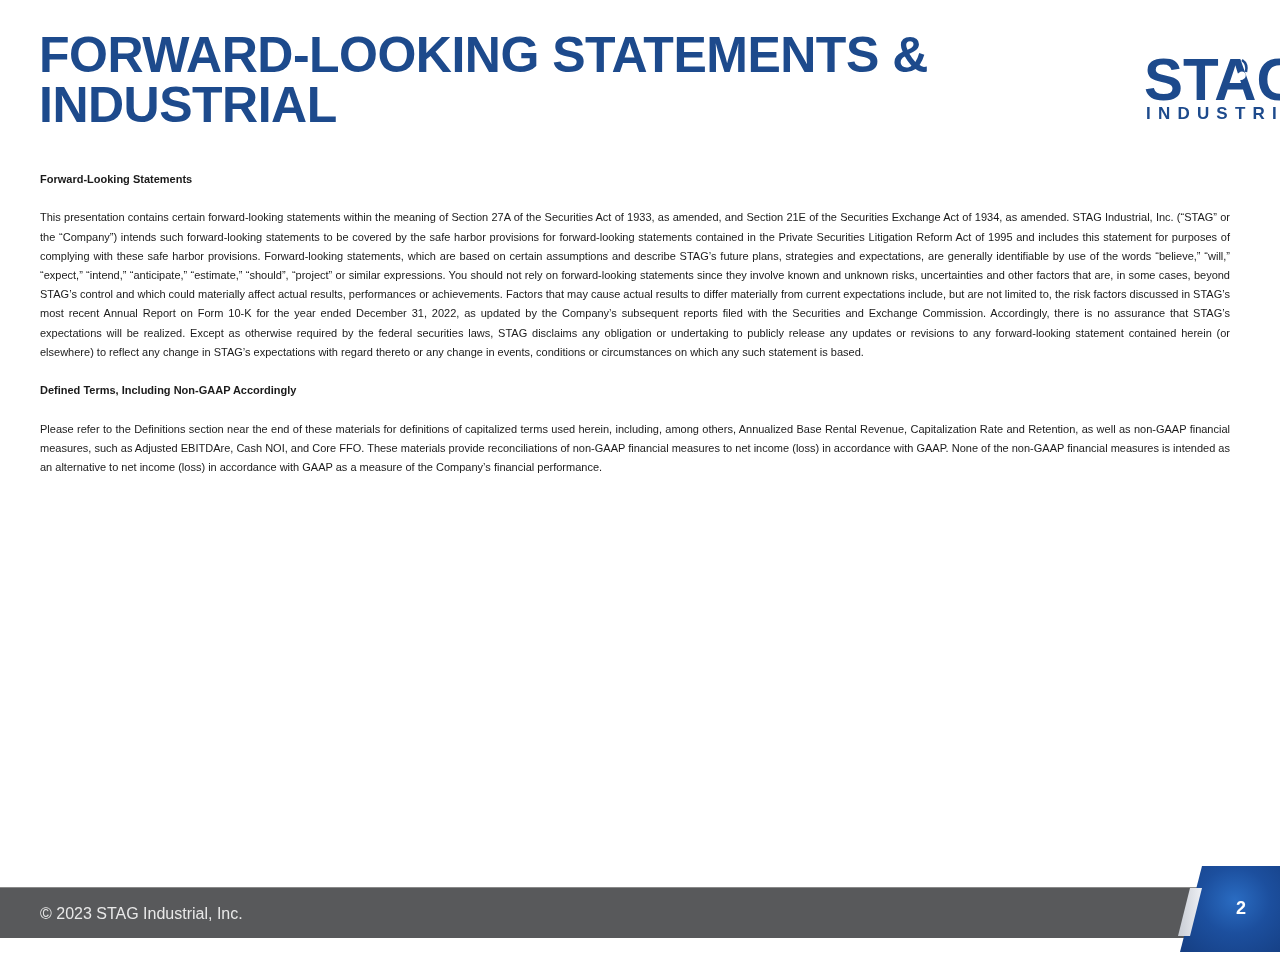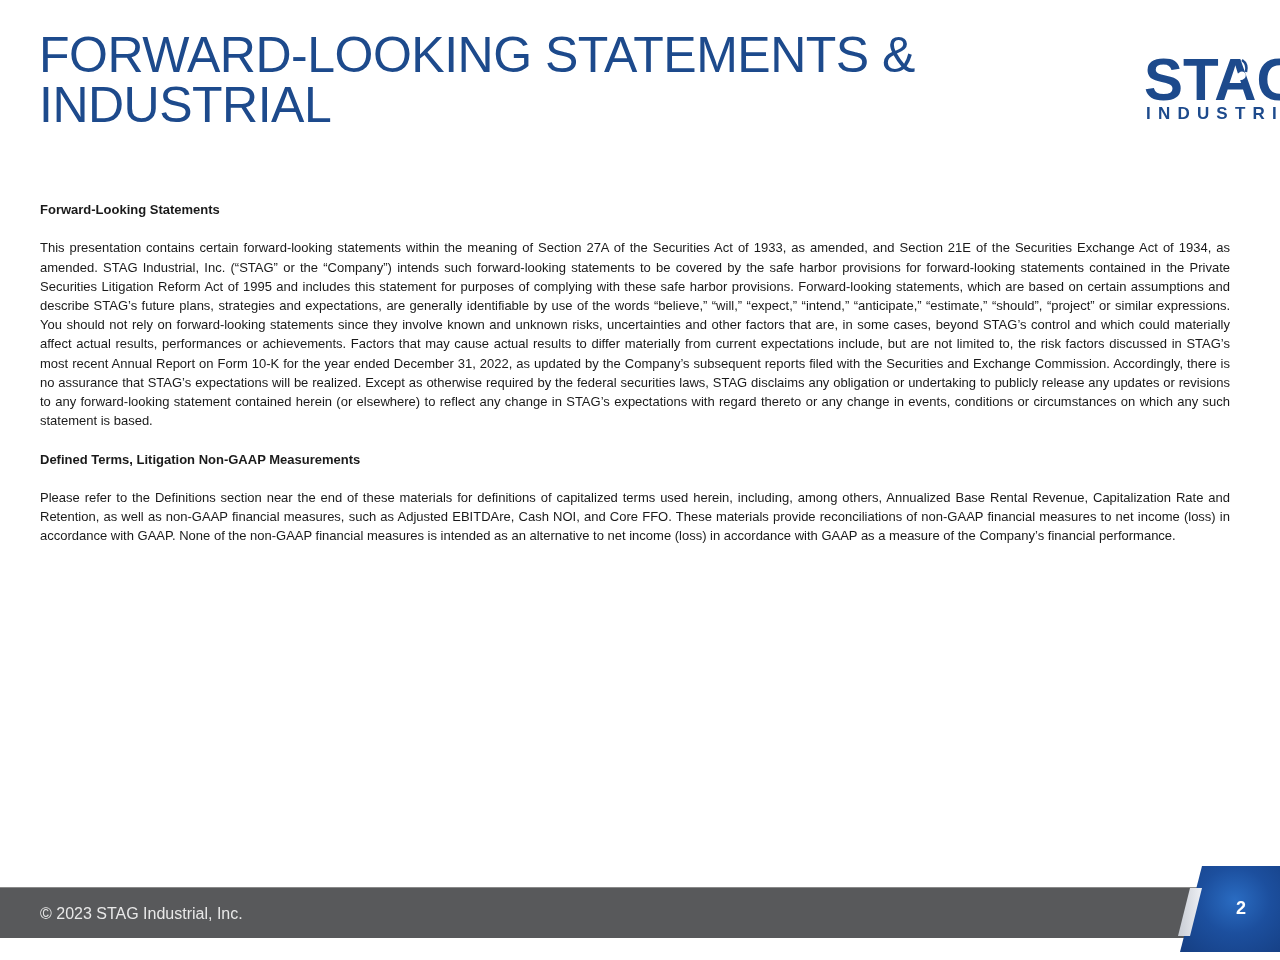--- a/index.html
+++ b/index.html
@@ -15,21 +15,21 @@
       font-family: "Liberation Sans", sans-serif;
       color: #1a1a1a;
     }
     .title {
       position: absolute;
       left: 39px;
       top: 30px;
       width: 1000px;
       margin: 0;
       font-family: "Liberation Sans", sans-serif;
-      font-weight: normal;
+      font-weight: bold;
       font-size: 50px;
       line-height: 50px;
       color: #1d4a8c;
       letter-spacing: -0.5px;
     }
     .title span { display: block; }
 
     .logo {
       position: absolute;
       left: 1144px;
@@ -54,23 +54,23 @@
       font-size: 17px;
       letter-spacing: 7.2px;
       color: #1d4a8c;
       text-align: left;
       padding-left: 2px;
     }
 
     .content {
       position: absolute;
       left: 40px;
-      top: 200px;
+      top: 170px;
       width: 1190px;
-      font-size: 13px;
+      font-size: 11px;
       line-height: 19.2px;
       color: #1a1a1a;
     }
     .heading {
       font-weight: bold;
       margin: 0 0 19.2px 0;
     }
     .para {
       text-align: justify;
       margin: 0 0 19.2px 0;
@@ -141,21 +141,21 @@
   </svg>
   <div class="logo-sub">INDUSTRIAL</div>
 </div>
 
 <div class="content">
   <div>
     <p class="heading">Forward-Looking Statements</p>
     <p class="para">This presentation contains certain forward-looking statements within the meaning of Section 27A of the Securities Act of 1933, as amended, and Section 21E of the Securities Exchange Act of 1934, as amended. STAG Industrial, Inc. (“STAG” or the “Company”) intends such forward-looking statements to be covered by the safe harbor provisions for forward-looking statements contained in the Private Securities Litigation Reform Act of 1995 and includes this statement for purposes of complying with these safe harbor provisions. Forward-looking statements, which are based on certain assumptions and describe STAG’s future plans, strategies and expectations, are generally identifiable by use of the words “believe,” “will,” “expect,” “intend,” “anticipate,” “estimate,” “should”, “project” or similar expressions. You should not rely on forward-looking statements since they involve known and unknown risks, uncertainties and other factors that are, in some cases, beyond STAG’s control and which could materially affect actual results, performances or achievements. Factors that may cause actual results to differ materially from current expectations include, but are not limited to, the risk factors discussed in STAG’s most recent Annual Report on Form 10-K for the year ended December 31, 2022, as updated by the Company’s subsequent reports filed with the Securities and Exchange Commission.  Accordingly, there is no assurance that STAG’s expectations will be realized. Except as otherwise required by the federal securities laws, STAG disclaims any obligation or undertaking to publicly release any updates or revisions to any forward-looking statement contained herein (or elsewhere) to reflect any change in STAG’s expectations with regard thereto or any change in events, conditions or circumstances on which any such statement is based.</p>
   </div>
   <div>
-    <p class="heading">Defined Terms, Litigation Non-GAAP Measurements</p>
+    <p class="heading">Defined Terms, Including Non-GAAP Accordingly</p>
     <p class="para">Please refer to the Definitions section near the end of these materials for definitions of capitalized terms used herein, including, among others, Annualized Base Rental Revenue, Capitalization Rate and Retention, as well as non-GAAP financial measures, such as Adjusted EBITDAre, Cash NOI, and Core FFO.  These materials provide reconciliations of non-GAAP financial measures to net income (loss) in accordance with GAAP.  None of the non-GAAP financial measures is intended as an alternative to net income (loss) in accordance with GAAP as a measure of the Company’s financial performance.</p>
   </div>
 </div>
 
 <div class="footer-bar"></div>
 <div class="footer-text">© 2023 STAG Industrial, Inc.</div>
 <div class="page-tab"></div>
 <div class="page-slash"></div>
 <div class="page-number">2</div>
 

